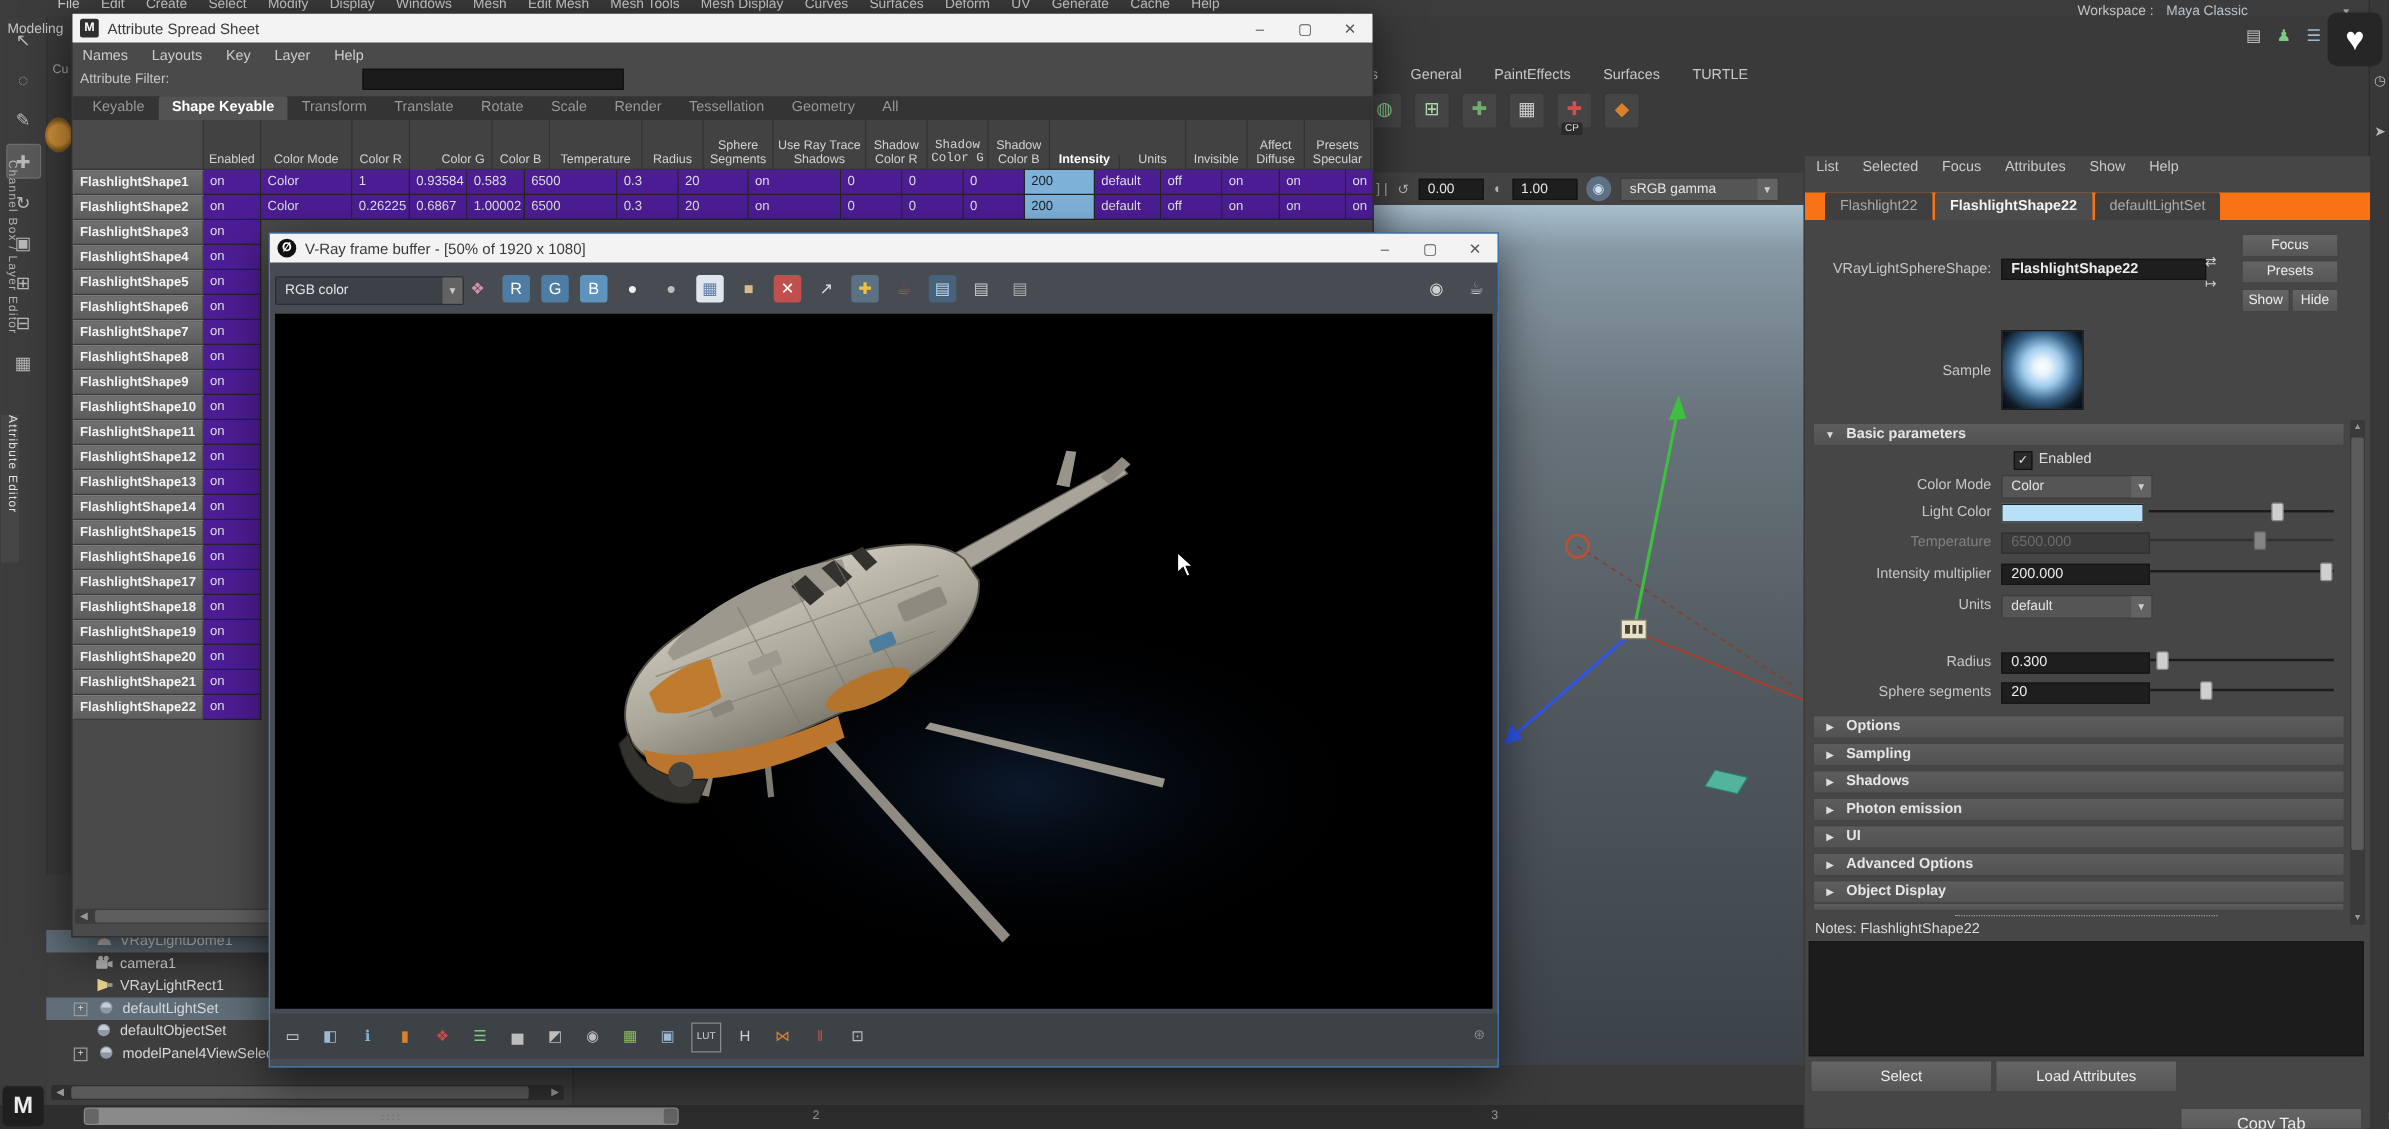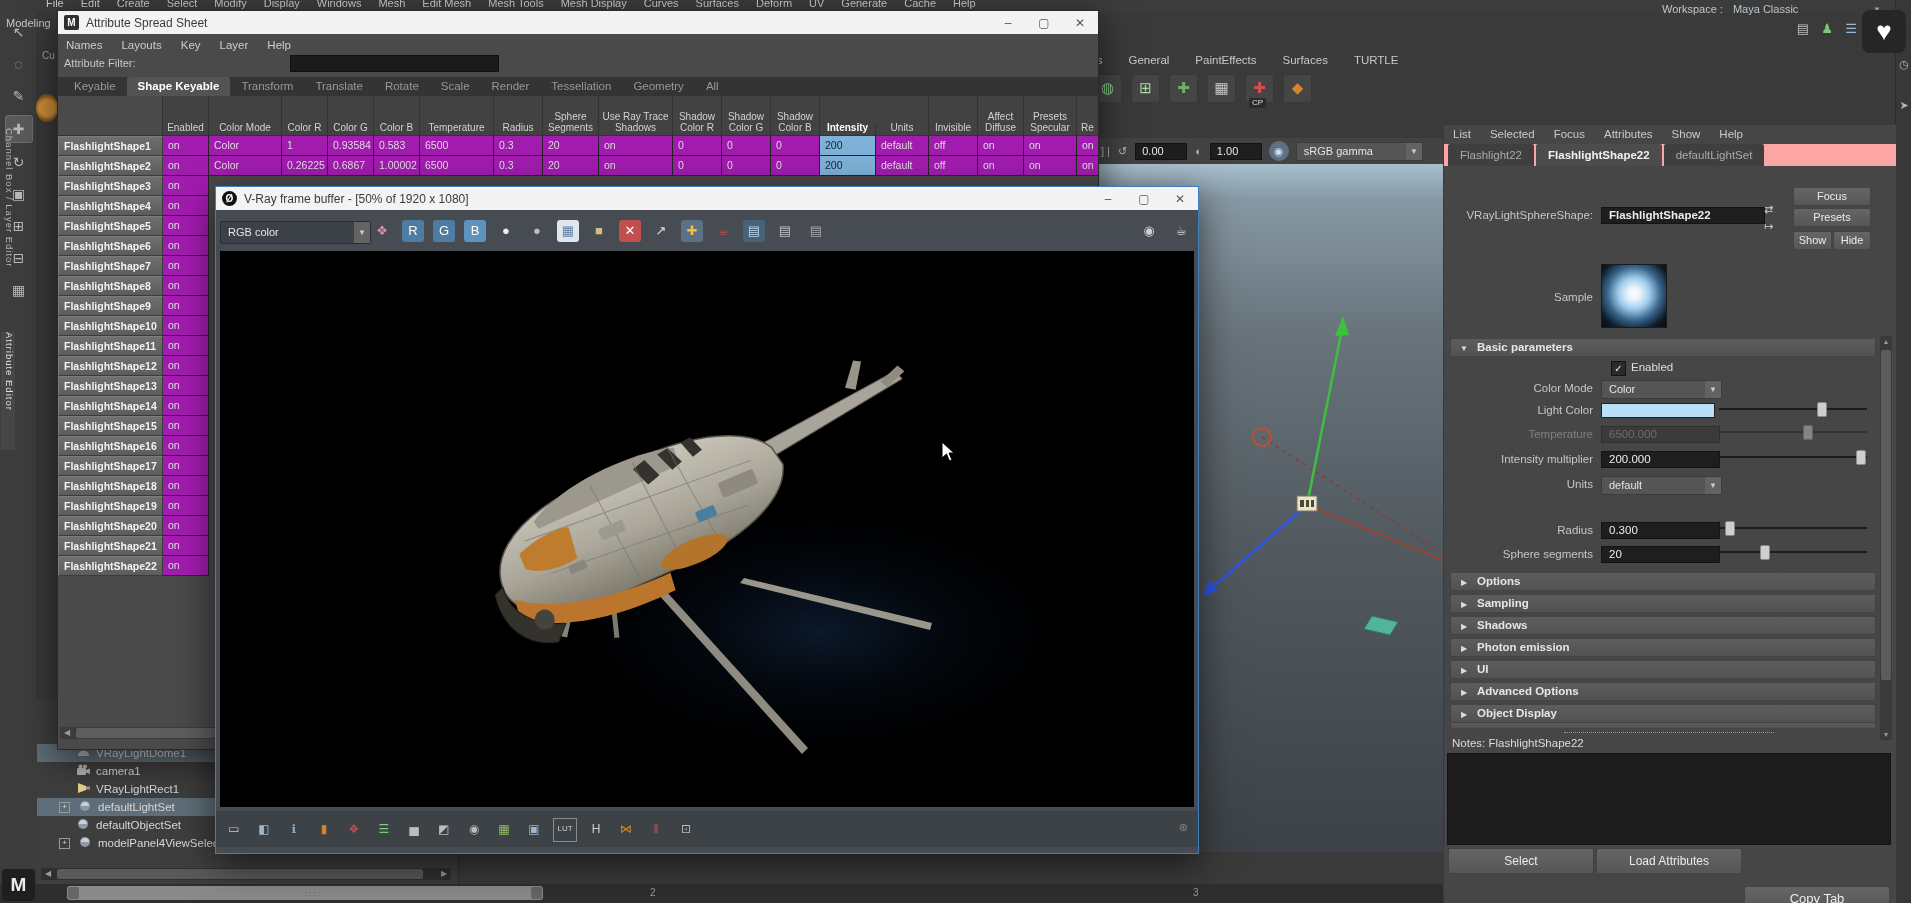--- a/index.html
+++ b/index.html
@@ -61,21 +61,21 @@
 #playback .pb{width:21px;height:16px;background:#3d3d3d;border:1px solid #555;color:#c9c9c9;font-size:7px;text-align:center;line-height:16px;border-radius:2px}
 #m-badge{left:2px;top:869px;width:33px;height:32px;background:#1f1f1f;border-radius:4px;color:#ececec;font-weight:bold;font-size:19px;text-align:center;line-height:32px;z-index:7}
 
 #right-rail{left:1895px;top:0;width:16px;height:903px;background:#383838;border-left:1px solid #2d2d2d}
 .vtab{position:absolute;left:1px;width:14px;color:#b5b5b5;font-size:9.5px;writing-mode:vertical-rl;letter-spacing:1px;overflow:hidden}
 .vtab.active{color:#e2e2e2;background:#474747}
 #rail-icons{position:absolute;left:0;top:58px;width:16px;display:flex;flex-direction:column;gap:28px;align-items:center;color:#b5b5b5;font-size:11px}
 
 #attribute-editor{left:1443px;top:125px;width:452px;height:778px;background:#464646;border-left:1px solid #3a3a3a}
 #ae-menus{position:absolute;left:9px;top:3px;display:flex;gap:19px;color:#c9c9c9;font-size:11.5px}
-#ae-tabs{position:absolute;left:0;top:19px;width:452px;height:22px;background:#fca5a5;display:flex;padding-left:4px;box-sizing:border-box}
+#ae-tabs{position:absolute;left:0;top:29px;width:452px;height:22px;background:#f97316;display:flex;padding-left:16px;box-sizing:border-box}
 .ae-tab{height:22px;line-height:22px;padding:0 12px;color:#ababab;background:#3f3f3f;margin-right:2px;border-radius:2px 2px 0 0;font-size:11.5px}
 .ae-tab.active{color:#f2f2f2;font-weight:bold;background:#4c4c4c}
 .ae-label{position:absolute;left:0;width:149px;text-align:right;color:#c6c6c6;font-size:11.5px}
 .ae-field{position:absolute;left:157px;width:110px;height:15px;background:#1e1e1e;border:1px solid #141414;color:#ececec;line-height:15px;padding-left:7px;font-size:11.5px}
 .ae-dd{position:absolute;left:157px;width:112px}
 .slider{position:absolute;left:275px;width:148px;height:15px}
 .slider .tr{position:absolute;left:0;top:7px;width:148px;height:2px;background:#1c1c1c}
 .slider .sl-h{position:absolute;top:1px;width:8px;height:13px;background:#cfcfcf;border-radius:2px;border:1px solid #8a8a8a}
 .ae-sec{position:absolute;left:6px;width:424px;height:17px;background:linear-gradient(#5d5d5d,#525252);border:1px solid #444;border-radius:2px;color:#e6e6e6;font-weight:bold;font-size:11.5px;line-height:17px}
 .ae-sec .tri{display:inline-block;width:26px;text-align:center;font-size:8px;color:#ddd}
@@ -98,21 +98,21 @@
 #ss-filter-input{position:absolute;left:232px;top:44px;width:207px;height:15px;background:#1b1b1b;border:1px solid #101010}
 #ss-tabs{position:absolute;left:0;top:66px;width:100%;height:19px;background:#343434;display:flex;padding-left:5px;box-sizing:border-box}
 #ss-tabs .t{padding:0 11px;line-height:19px;color:#989898;font-size:11.5px}
 #ss-tabs .t.active{background:#535353;color:#fff;font-weight:bold;border-radius:2px 2px 0 0}
 #ss-header{position:absolute;left:0;top:85px;width:100%;height:40px;display:flex;overflow:hidden;background:#424242}
 #ss-header .hc{box-sizing:border-box;border-right:1px solid #333;border-bottom:1px solid #333;color:#d2d2d2;font-size:10px;line-height:11px;display:flex;align-items:flex-end;justify-content:center;text-align:center;padding:2px;flex:none}
 #ss-header .hc.hl{color:#fff;font-weight:bold}
 #ss-rows{position:absolute;left:0;top:125px;width:100%;overflow:hidden}
 .ss-row{display:flex;height:20px;flex:none}
 .ss-row .nc{box-sizing:border-box;width:105px;flex:none;background:linear-gradient(#707070,#5c5c5c);border:1px solid #7c7c7c;border-bottom-color:#3c3c3c;border-right-color:#3c3c3c;color:#f4f4f4;font-weight:bold;font-size:10.5px;line-height:18px;padding-left:5px;border-radius:1px}
-.ss-row .vc{box-sizing:border-box;flex:none;background:#a21caf;border-right:1px solid #242424;border-bottom:1px solid #242424;color:#dedede;font-size:10.5px;line-height:19px;padding-left:5px;overflow:hidden}
+.ss-row .vc{box-sizing:border-box;flex:none;background:#4c1d95;border-right:1px solid #242424;border-bottom:1px solid #242424;color:#dedede;font-size:10.5px;line-height:19px;padding-left:5px;overflow:hidden}
 .ss-row .vc.hl{background:var(--hl,#7fb2d9);color:#16222c}
 #ss-hscroll{position:absolute;left:2px;top:716px;width:1034px;height:12px;background:#3c3c3c;border-radius:2px}
 #ss-hscroll .th{position:absolute;left:16px;top:1px;width:420px;height:10px;background:#5e5e5e;border-radius:2px}
 #ss-hscroll .ar{position:absolute;top:0;width:14px;height:12px;color:#999;font-size:8px;text-align:center;line-height:12px}
 
 #vfb-win{left:215px;top:186px;width:982px;height:666px;background:#474c52;z-index:20;border:1px solid #3f7fbf}
 #vfb-toolbar{position:absolute;left:0;top:28px;width:100%;height:34px;background:#474c52;display:flex;align-items:center}
 #vfb-dd{position:absolute;left:4px;top:6px;width:142px;background:#3c4147;border-color:#2a2e33;height:21px;line-height:21px}
 #vfb-top-icons{position:absolute;left:155px;top:5px;display:flex;gap:9px}
 #vfb-right-icons{position:absolute;left:922px;top:5px;display:flex;gap:10px}
@@ -461,28 +461,28 @@
         <span class="t">Render</span>
         <span class="t">Tessellation</span>
         <span class="t">Geometry</span>
         <span class="t">All</span>
       </div>
     <div id="ss-header">
         <div class="hc" style="width: 105px; background: rgb(74, 74, 74);"></div>
         <div class="hc" style="width: 46px;">Enabled</div>
         <div class="hc" style="width: 73px;">Color Mode</div>
         <div class="hc" style="width: 46px;">Color R</div>
-        <div class="hc" style="width: 46px;">Color G</div>
+        <div class="hc" style="width: 46px; margin-left: 20px;">Color G</div>
         <div class="hc" style="width: 46px;">Color B</div>
         <div class="hc" style="width: 74px;">Temperature</div>
         <div class="hc" style="width: 49px;">Radius</div>
         <div class="hc" style="width: 56px;">Sphere Segments</div>
         <div class="hc" style="width: 74px;">Use Ray Trace Shadows</div>
         <div class="hc" style="width: 49px;">Shadow Color R</div>
-        <div class="hc" style="width: 49px;">Shadow Color G</div>
+        <div class="hc" style="width: 49px; font-family: Liberation Mono, monospace;">Shadow Color G</div>
         <div class="hc" style="width: 49px;">Shadow Color B</div>
         <div class="hc hl" style="width: 56px; margin-top: 28px;">Intensity</div>
         <div class="hc" style="width: 53px;">Units</div>
         <div class="hc" style="width: 49px;">Invisible</div>
         <div class="hc" style="width: 46px;">Affect Diffuse</div>
         <div class="hc" style="width: 53px;">Presets Specular</div>
         <div class="hc" style="width: 22px;">Re</div>
       </div>
     <div id="ss-rows">
         <div class="ss-row">

